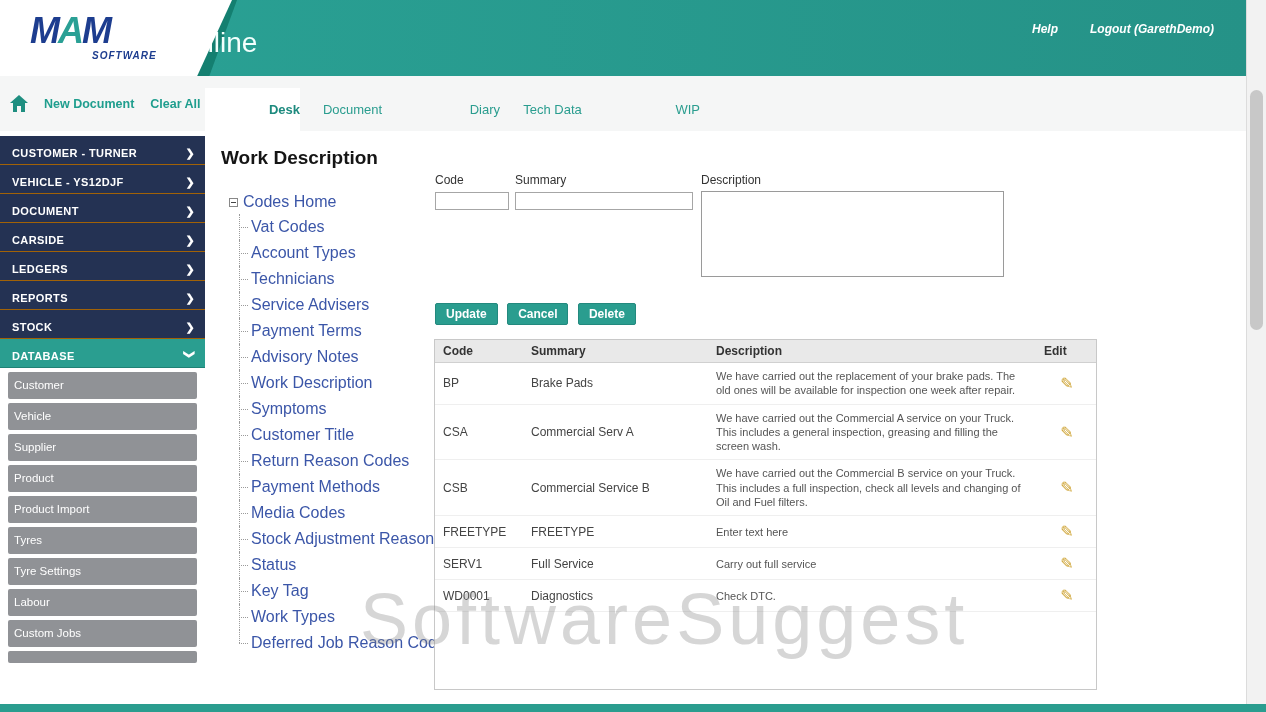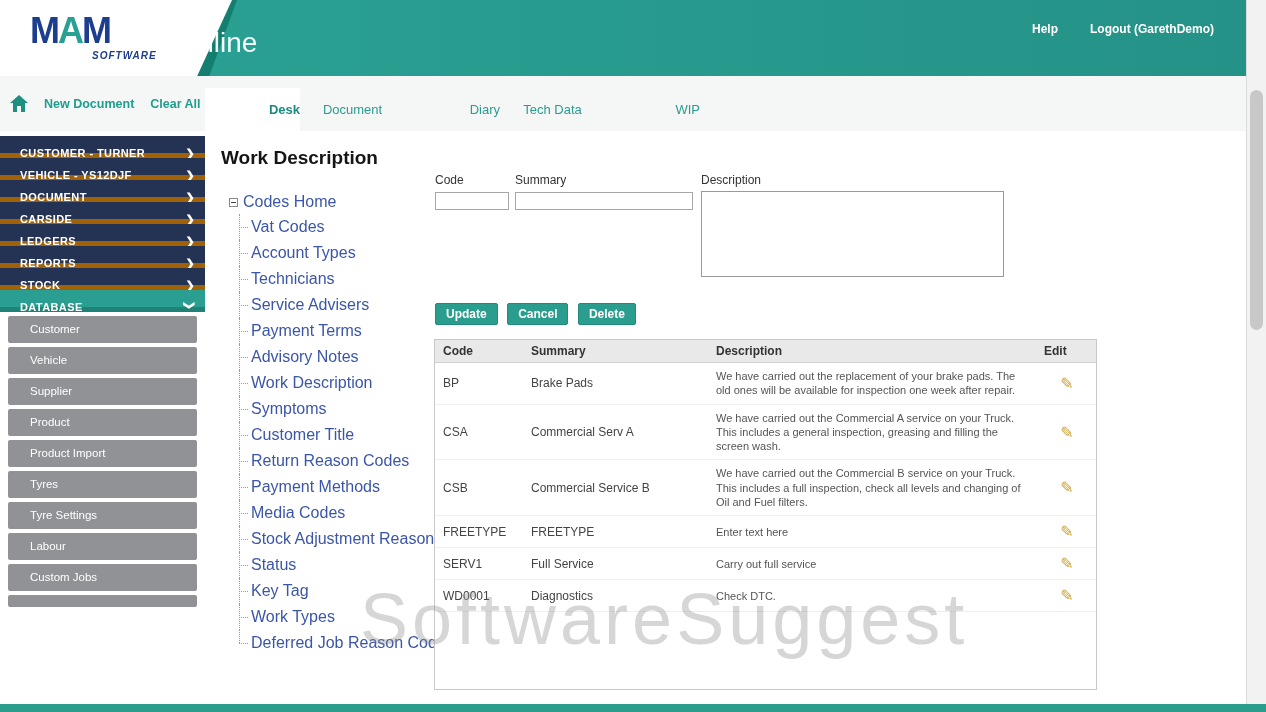--- a/index.html
+++ b/index.html
@@ -10,51 +10,51 @@
   }
 
   
   .header { position:absolute; top:0; left:0; right:20px; height:76px;
     background:linear-gradient(90deg,#2aa295,#259287); }
   .logo-stripe { position:absolute; left:222px; top:0; width:15px; height:76px;
     background:#147f70; transform:skewX(-20deg); transform-origin:top left; }
   .logo-area { position:absolute; left:0; top:0; width:232px; height:76px; background:#fff;
     clip-path:polygon(0 0,100% 0,85% 100%,0 100%); z-index:2; }
   .logo-mam { position:absolute; left:30px; top:10px; font-size:36px; font-weight:bold;
-    letter-spacing:-2px; color:#1d3d8f; }
+    font-style:italic; letter-spacing:-2px; color:#1d3d8f; }
   .logo-mam .mid { color:#2aa095; }
   .logo-software { position:absolute; left:92px; top:50px; font-size:10px; font-weight:bold;
     font-style:italic; letter-spacing:1px; color:#1d3d8f; }
   .brand { position:absolute; left:0; right:0; top:16px; text-align:left; color:#fff; z-index:1; }
   .brand .bold { font-size:40px; font-weight:bold; letter-spacing:-1px; }
   .brand .light { font-size:28px; font-weight:normal; color:#f2fffd; }
-  .header-links { position:absolute; right:32px; top:22px; display:flex; gap:32px; z-index:3; }
+  .header-links { position:absolute; right:32px; top:22px; display:flex; gap:32px; z-index:3;font-style:italic; }
   .header-links span { color:#fff; font-size:12px; font-weight:bold; cursor:pointer; }
 
   
   .toolbar { position:absolute; top:76px; left:0; right:20px; height:55px; background:#f5f6f6; }
   .toolbar-left { position:absolute; left:10px; top:0; height:55px; display:flex; align-items:center; gap:16px; }
   .home-icon { width:18px; height:17px; display:inline-block; }
   .tool-link { color:#1f9e8e; font-size:12.5px; font-weight:bold; cursor:pointer; }
   .tabs { position:absolute; left:205px; bottom:0; height:43px; display:flex; }
   .tab { height:43px; line-height:43px; text-align:center; font-size:13px; color:#2a9d8f; cursor:pointer; }
   .tab.w1 { width:95px;text-align:right; } .tab.w2 { width:105px; }
   .tab.active { background:#fff; font-weight:bold; color:#1d8a7e; }
 
   
   .sidebar { position:absolute; top:131px; left:0; width:205px; bottom:8px; background:#fff;
     overflow:hidden; padding-top:5px; }
-  .side-section { height:22px; line-height:35px; background:#243253; color:#fff;
-    font-size:11px; font-weight:bold; letter-spacing:.4px; padding-left:20px;
-    border-bottom:5px solid #a16207; cursor:pointer; position:relative; }
+  .side-section { height:29px; line-height:35px; background:#243253; color:#fff;
+    font-size:11px; font-weight:bold; letter-spacing:.4px; padding-left:12px;
+    border-bottom:1px solid #a16207; cursor:pointer; position:relative; }
   .side-section .chev { position:absolute; right:10px; top:0; font-size:11px; }
   .side-section.active { background:#2a9e90; border-bottom-color:#1f8276; }
   .side-section.active .chev { display:inline-block; transform:rotate(90deg); top:-2px; }
   .sub-item { margin:4px 8px 0 8px; height:27px; line-height:27px; background:#909296;
-    border-radius:2px; color:#fff; font-size:11.5px; padding-left:22px; cursor:pointer; }
+    border-radius:2px; color:#fff; font-size:11.5px; padding-left:6px; cursor:pointer; }
   .sub-item.partial { height:12px; overflow:hidden; }
 
   
   .main { position:absolute; top:131px; left:205px; right:20px; bottom:8px; background:#fff; }
   .page-title { position:absolute; left:16px; top:16px; font-size:19px; font-weight:bold; color:#151515; }
 
   
   .tree { position:absolute; left:24px; top:62px; font-size:16px; color:#3b56a8; width:210px; }
   .tree-root { display:flex; align-items:center; gap:5px; cursor:pointer; }
   .expander { width:9px; height:9px; border:1px solid #888; background:#fff; display:inline-block; position:relative; flex:0 0 9px; }

